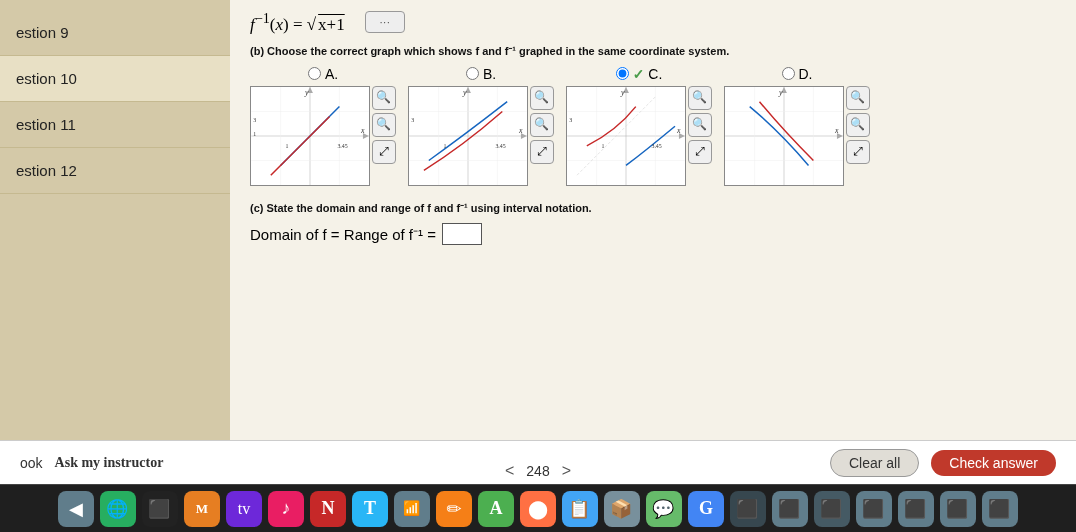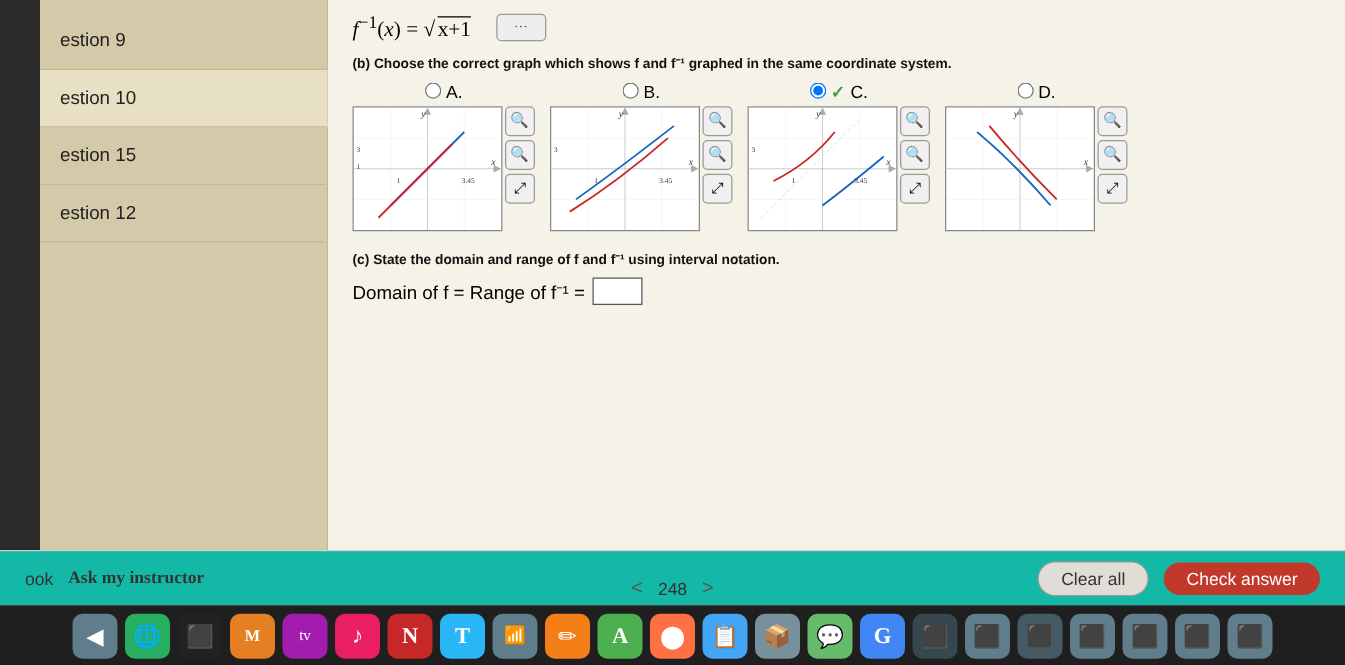--- a/index.html
+++ b/index.html
@@ -20,21 +20,20 @@
       position: relative;
     }
 
     
     .sidebar {
       width: 230px;
       background: #d4c9a8;
       height: calc(100% - 48px);
       padding: 10px 0;
       flex-shrink: 0;
-      margin-left: 32px;
     }
 
     .sidebar-item {
       padding: 14px 16px;
       font-size: 15px;
       color: #222;
       border-bottom: 1px solid #c5b990;
       font-family: Arial, sans-serif;
     }
 
@@ -180,21 +179,21 @@
       padding: 2px;
     }
 
     
     .bottom-bar {
       position: absolute;
       bottom: 48px;
       left: 0;
       right: 0;
       height: 44px;
-      background: #14b8a6;
+      background: #ffffff;
       display: flex;
       align-items: center;
       padding: 0 20px;
       gap: 12px;
       border-top: 1px solid #ccc;
     }
 
     .book-link {
       font-size: 14px;
       color: #333;
@@ -305,21 +304,21 @@
 <div class="main-wrapper">
 
   <div class="sidebar">
     <div class="sidebar-item">
       <span>estion 9</span>
     </div>
     <div class="sidebar-item highlight">
       <span>estion 10</span>
     </div>
     <div class="sidebar-item">
-      <span>estion 15</span>
+      <span>estion 11</span>
     </div>
     <div class="sidebar-item">
       <span>estion 12</span>
     </div>
   </div>
 
   <div class="content-area">
 
     <div class="formula-row">
       <div class="formula-math">
@@ -508,21 +507,21 @@
   <span class="page-arrow">&lt;</span>
   <span>248</span>
   <span class="page-arrow">&gt;</span>
 </div>
 
 <div class="dock">
   <div class="dock-icon gray">◀</div>
   <div class="dock-icon green">🌐</div>
   <div class="dock-icon dark" style="background:#222">⬛</div>
   <div class="dock-icon" style="background:#e67e22; font-size:13px; font-weight:bold; color:white;">M</div>
-  <div class="dock-icon dark" style="background:#a21caf; font-size:12px; color:white;">tv</div>
+  <div class="dock-icon dark" style="background:#6d28d9; font-size:16px; color:white;">tv</div>
   <div class="dock-icon" style="background:#e91e63;">♪</div>
   <div class="dock-icon" style="background:#c62828; font-weight:bold;">N</div>
   <div class="dock-icon" style="background:#29b6f6; font-weight:bold; color:white;">T</div>
   <div class="dock-icon gray" style="font-size:14px;">📶</div>
   <div class="dock-icon" style="background:#f57f17;">✏</div>
   <div class="dock-icon" style="background:#4caf50; font-weight:bold; color:white;">A</div>
   <div class="dock-icon" style="background:#ff7043;">⬤</div>
   <div class="dock-icon" style="background:#42a5f5;">📋</div>
   <div class="dock-icon" style="background:#78909c;">📦</div>
   <div class="dock-icon" style="background:#66bb6a;">💬</div>

